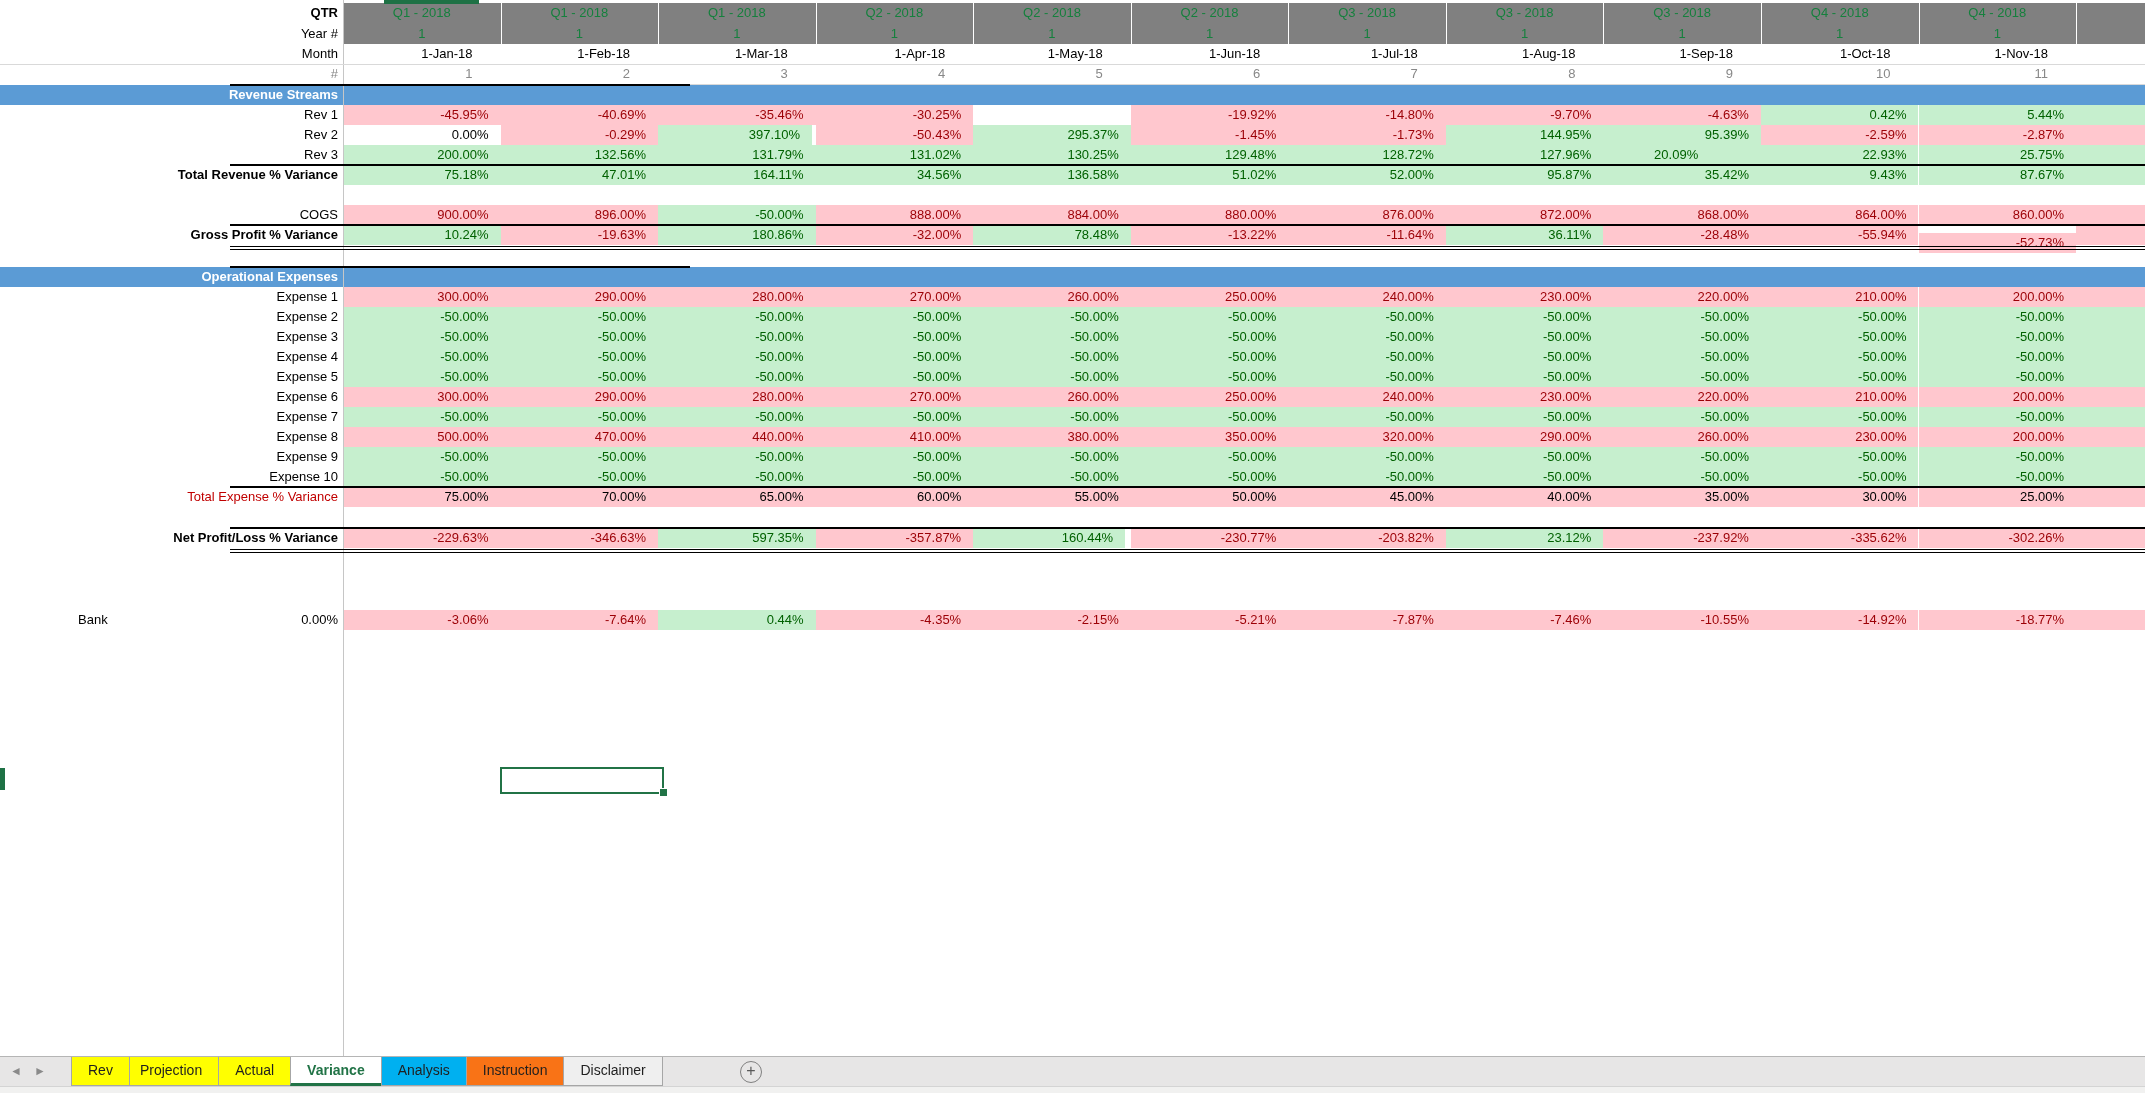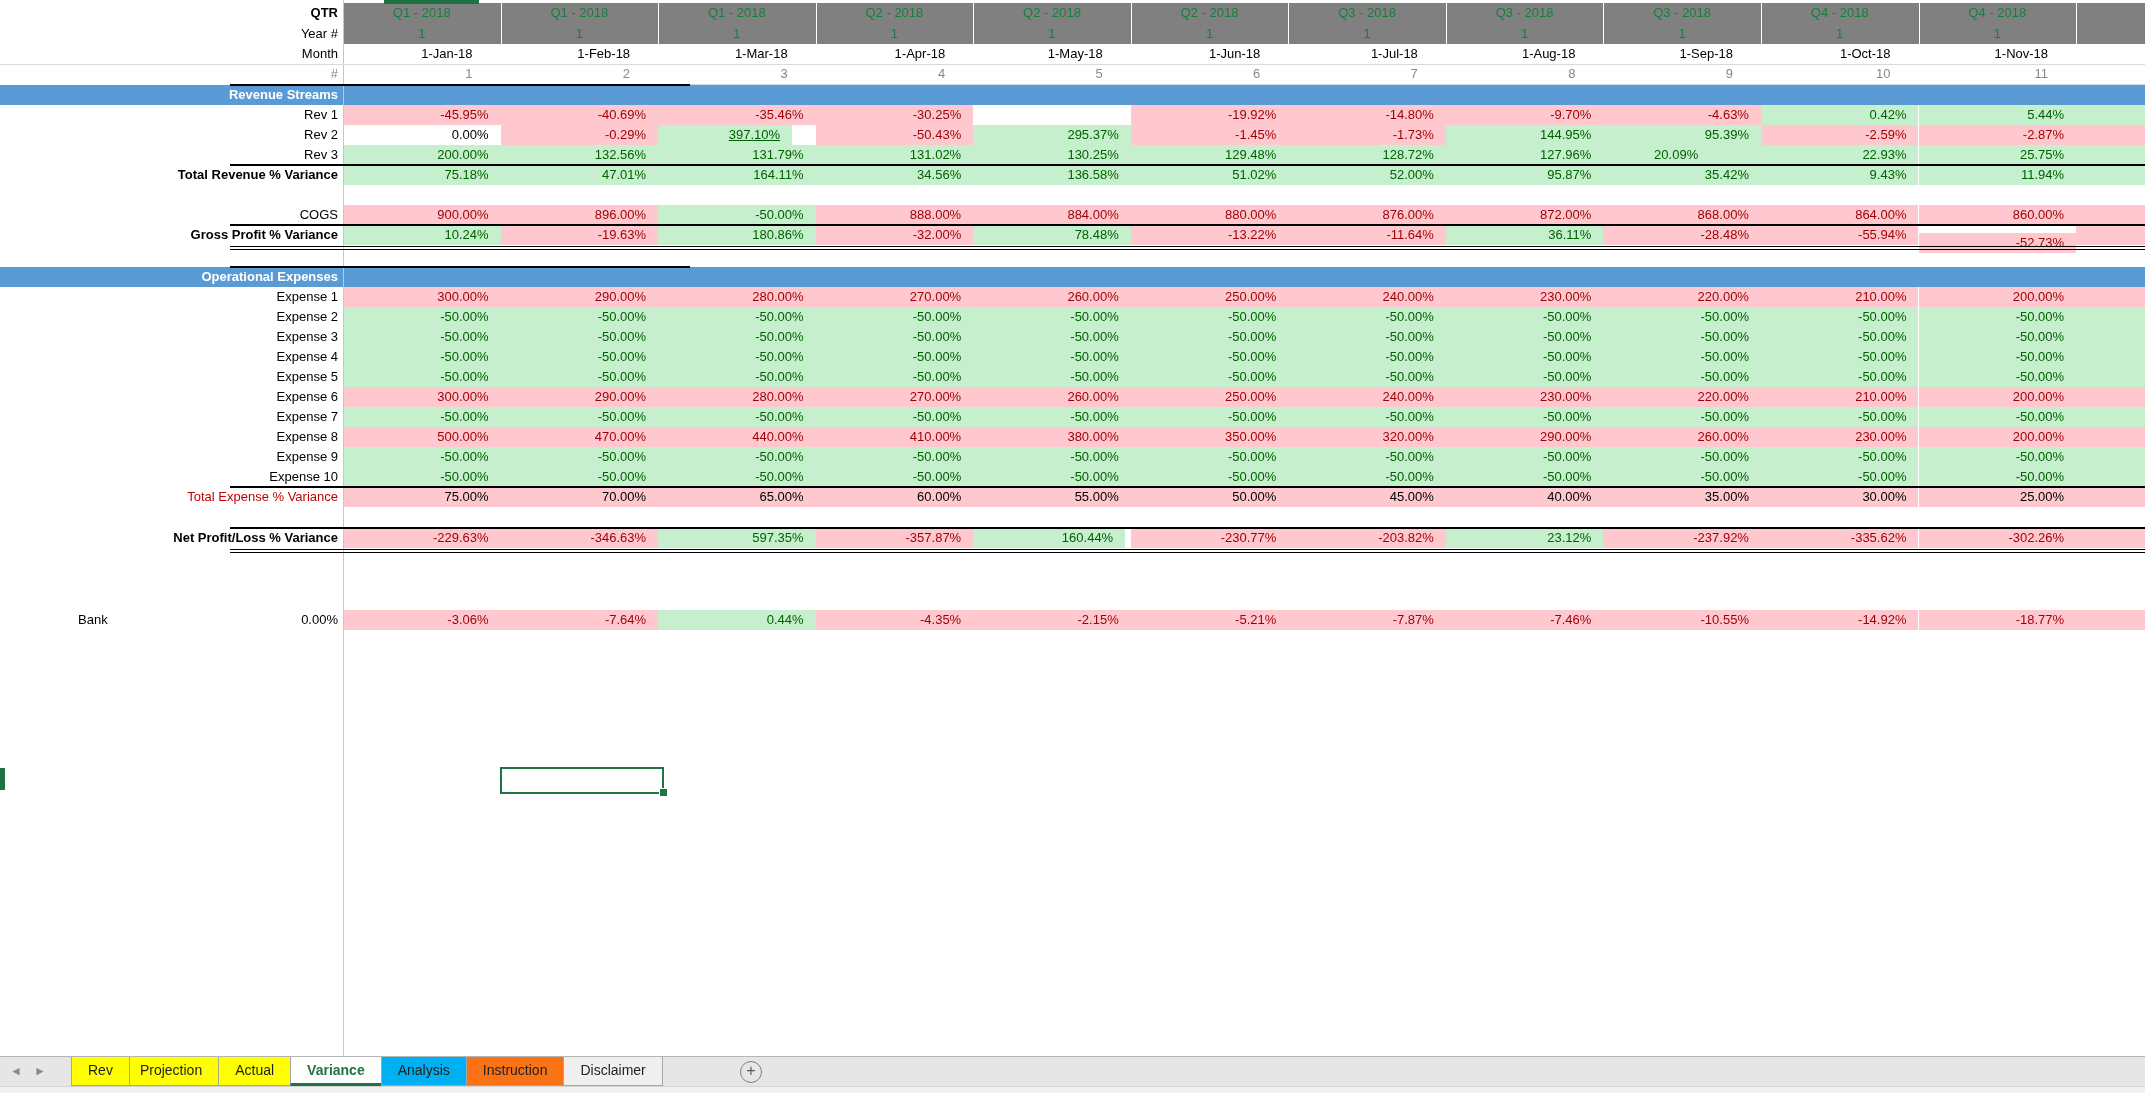--- a/index.html
+++ b/index.html
@@ -130,21 +130,21 @@
         <div class="abs cell s-bad" style="left: 1445.85px; top: 0px; width: 157.55px;">-9.70%</div>
         <div class="abs cell s-bad" style="left: 1603.4px; top: 0px; width: 157.55px;">-4.63%</div>
         <div class="abs cell s-good" style="left: 1760.95px; top: 0px; width: 157.55px;">0.42%</div>
         <div class="abs cell s-good" style="left: 1918.5px; top: 0px; width: 157.55px;">5.44%</div>
         <div class="abs cell s-good" style="left: 2076.05px; top: 0px; width: 68.95px;"></div>
       </div>
       <div class="abs" style="left: 0px; top: 125px; width: 2145px; height: 20px;">
         <div class="abs rowlabel" style="top: 0px;">Rev 2</div>
         <div class="abs cell s-plain" style="left: 343px; top: 0px; width: 157.55px;">0.00%</div>
         <div class="abs cell s-bad" style="left: 500.55px; top: 0px; width: 157.55px;">-0.29%</div>
-        <div class="abs cell s-good" style="left: 658.1px; top: 0px; width: 134px; text-decoration: underline;">397.10%</div>
+        <div class="abs cell s-good" style="left: 658.1px; top: 0px; width: 154px;">397.10%</div>
         <div class="abs cell s-bad" style="left: 815.65px; top: 0px; width: 157.55px;">-50.43%</div>
         <div class="abs cell s-good" style="left: 973.2px; top: 0px; width: 157.55px;">295.37%</div>
         <div class="abs cell s-bad" style="left: 1130.75px; top: 0px; width: 157.55px;">-1.45%</div>
         <div class="abs cell s-bad" style="left: 1288.3px; top: 0px; width: 157.55px;">-1.73%</div>
         <div class="abs cell s-good" style="left: 1445.85px; top: 0px; width: 157.55px;">144.95%</div>
         <div class="abs cell s-good" style="left: 1603.4px; top: 0px; width: 157.55px;">95.39%</div>
         <div class="abs cell s-bad" style="left: 1760.95px; top: 0px; width: 157.55px;">-2.59%</div>
         <div class="abs cell s-bad" style="left: 1918.5px; top: 0px; width: 157.55px;">-2.87%</div>
         <div class="abs cell s-bad" style="left: 2076.05px; top: 0px; width: 68.95px;"></div>
       </div>
@@ -168,21 +168,21 @@
         <div class="abs cell s-good" style="left: 343px; top: 0px; width: 157.55px;">75.18%</div>
         <div class="abs cell s-good" style="left: 500.55px; top: 0px; width: 157.55px;">47.01%</div>
         <div class="abs cell s-good" style="left: 658.1px; top: 0px; width: 157.55px;">164.11%</div>
         <div class="abs cell s-good" style="left: 815.65px; top: 0px; width: 157.55px;">34.56%</div>
         <div class="abs cell s-good" style="left: 973.2px; top: 0px; width: 157.55px;">136.58%</div>
         <div class="abs cell s-good" style="left: 1130.75px; top: 0px; width: 157.55px;">51.02%</div>
         <div class="abs cell s-good" style="left: 1288.3px; top: 0px; width: 157.55px;">52.00%</div>
         <div class="abs cell s-good" style="left: 1445.85px; top: 0px; width: 157.55px;">95.87%</div>
         <div class="abs cell s-good" style="left: 1603.4px; top: 0px; width: 157.55px;">35.42%</div>
         <div class="abs cell s-good" style="left: 1760.95px; top: 0px; width: 157.55px;">9.43%</div>
-        <div class="abs cell s-good" style="left: 1918.5px; top: 0px; width: 157.55px;">11.94%</div>
+        <div class="abs cell s-good" style="left: 1918.5px; top: 0px; width: 157.55px;">87.67%</div>
         <div class="abs cell s-good" style="left: 2076.05px; top: 0px; width: 68.95px;"></div>
       </div>
       <div class="abs" style="left: 0px; top: 205px; width: 2145px; height: 20px;">
         <div class="abs rowlabel" style="top: 0px;">COGS</div>
         <div class="abs cell s-bad" style="left: 343px; top: 0px; width: 157.55px;">900.00%</div>
         <div class="abs cell s-bad" style="left: 500.55px; top: 0px; width: 157.55px;">896.00%</div>
         <div class="abs cell s-good" style="left: 658.1px; top: 0px; width: 157.55px;">-50.00%</div>
         <div class="abs cell s-bad" style="left: 815.65px; top: 0px; width: 157.55px;">888.00%</div>
         <div class="abs cell s-bad" style="left: 973.2px; top: 0px; width: 157.55px;">884.00%</div>
         <div class="abs cell s-bad" style="left: 1130.75px; top: 0px; width: 157.55px;">880.00%</div>

